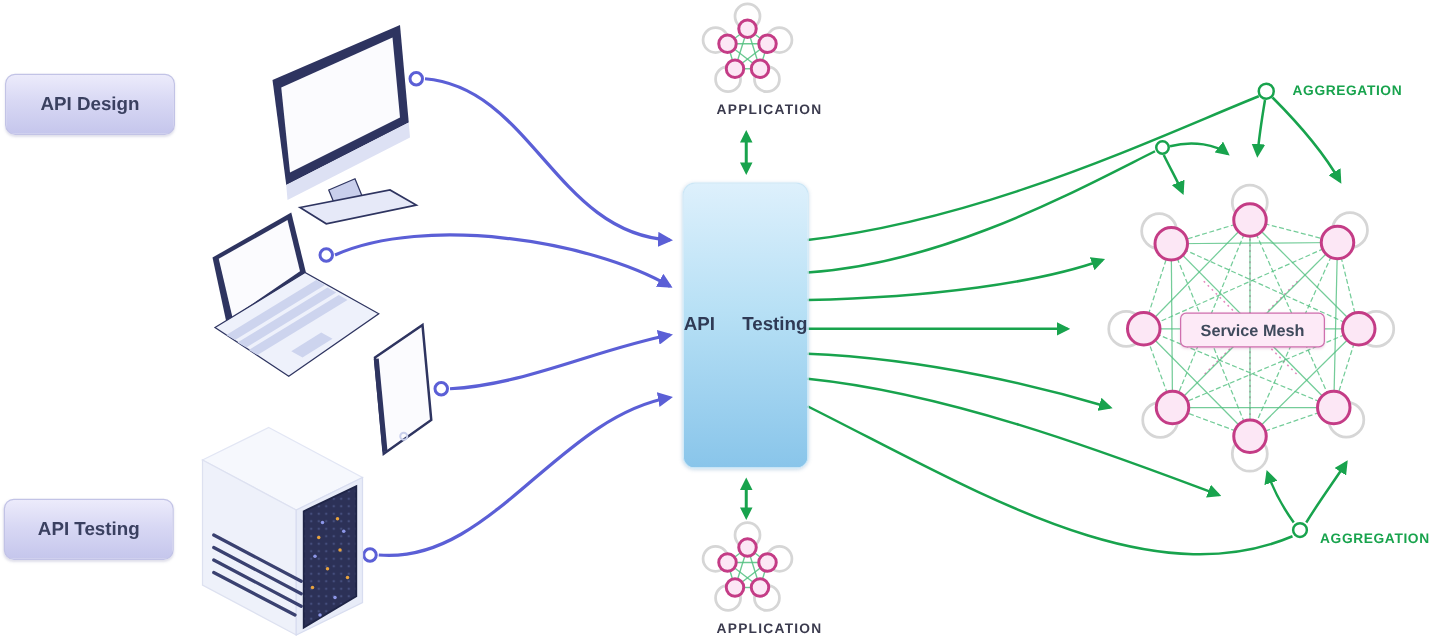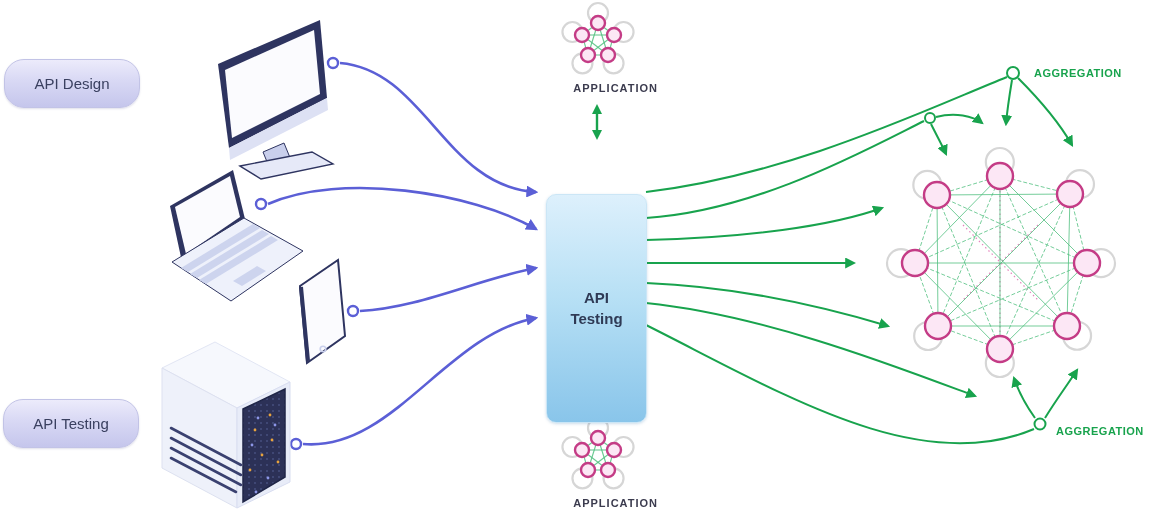--- a/index.html
+++ b/index.html
@@ -1,28 +1,28 @@
 <!DOCTYPE html>
 <html><head>
 <meta charset="utf-8">
 <style>
   html,body{margin:0;padding:0;background:#ffffff;}
   #stage{position:relative;width:1150px;height:515px;background:#ffffff;overflow:hidden;
          font-family:"Liberation Sans",sans-serif;}
   #stage svg{position:absolute;left:0;top:0;}
-  .pill{position:absolute;width:134px;height:47px;border-radius:20px;
+  .pill{position:absolute;width:134px;height:47px;border-radius:8px;
         background:linear-gradient(180deg,#ecebfb 0%,#d8d8f4 45%,#c5c6ec 100%);
         border:1px solid #c2c3e6;box-shadow:0 1px 2px rgba(80,80,140,.18);
         display:flex;align-items:center;justify-content:center;
-        font-weight:normal;font-size:15px;color:#3a4060;text-align:center;}
+        font-weight:bold;font-size:15px;color:#3a4060;text-align:center;}
   .gateway{position:absolute;left:546px;top:146px;width:99px;height:227px;border-radius:10px;
         background:linear-gradient(180deg,#ddf0fc 0%,#b7e0f5 45%,#89c5ea 100%);
         border:1px solid #cbe6f6;box-shadow:0 1px 3px rgba(60,120,170,.25);
-        display:flex;flex-direction:column;align-items:center;justify-content:center;
-        font-weight:bold;font-size:15px;line-height:1.35;color:#2f3a55;text-align:center;margin-top:48px;}
+        display:flex;flex-direction:row;align-items:center;justify-content:space-between;
+        font-weight:bold;font-size:15px;line-height:1.35;color:#2f3a55;text-align:center;}
   .mesh-label{position:absolute;left:944px;top:250px;width:114px;height:26px;border-radius:5px;
         background:#fdeaf7;border:1.5px solid #cf6fae;box-shadow:0 1px 2px rgba(170,60,130,.2);
         display:flex;align-items:center;justify-content:center;
         font-weight:bold;font-size:13px;color:#3f4a5c;}
   .app-label{position:absolute;width:120px;text-align:right;font-weight:bold;font-size:11px;
         letter-spacing:1px;color:#3b3b4e;}
   .agg-label{position:absolute;font-weight:bold;font-size:11px;letter-spacing:.5px;color:#18a34d;
         white-space:nowrap;}
 </style>
 </head>
@@ -273,19 +273,20 @@
   </svg>
 
   <div class="pill" style="left:4px;top:59px">API Design</div>
   <div class="pill" style="left:3px;top:399px">API Testing</div>
 
   <div class="gateway">
     <span>API</span>
     <span>Testing</span>
   </div>
 
+  <div class="mesh-label">Service Mesh</div>
 
   <div class="app-label" style="left:538px;top:82px">APPLICATION</div>
   <div class="app-label" style="left:538px;top:497px">APPLICATION</div>
 
   <div class="agg-label" style="left:1034px;top:67px">AGGREGATION</div>
   <div class="agg-label" style="left:1056px;top:425px">AGGREGATION</div>
 </div>
 
 </body></html>

